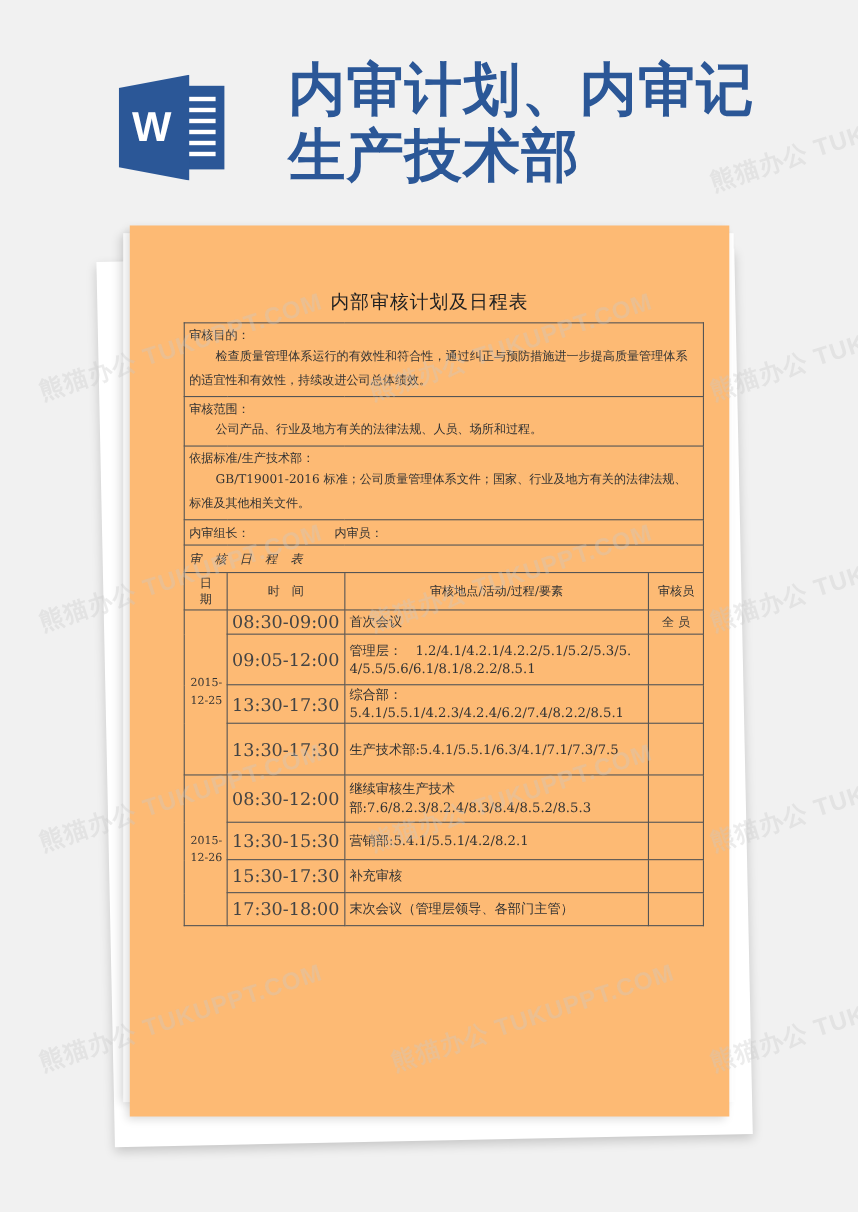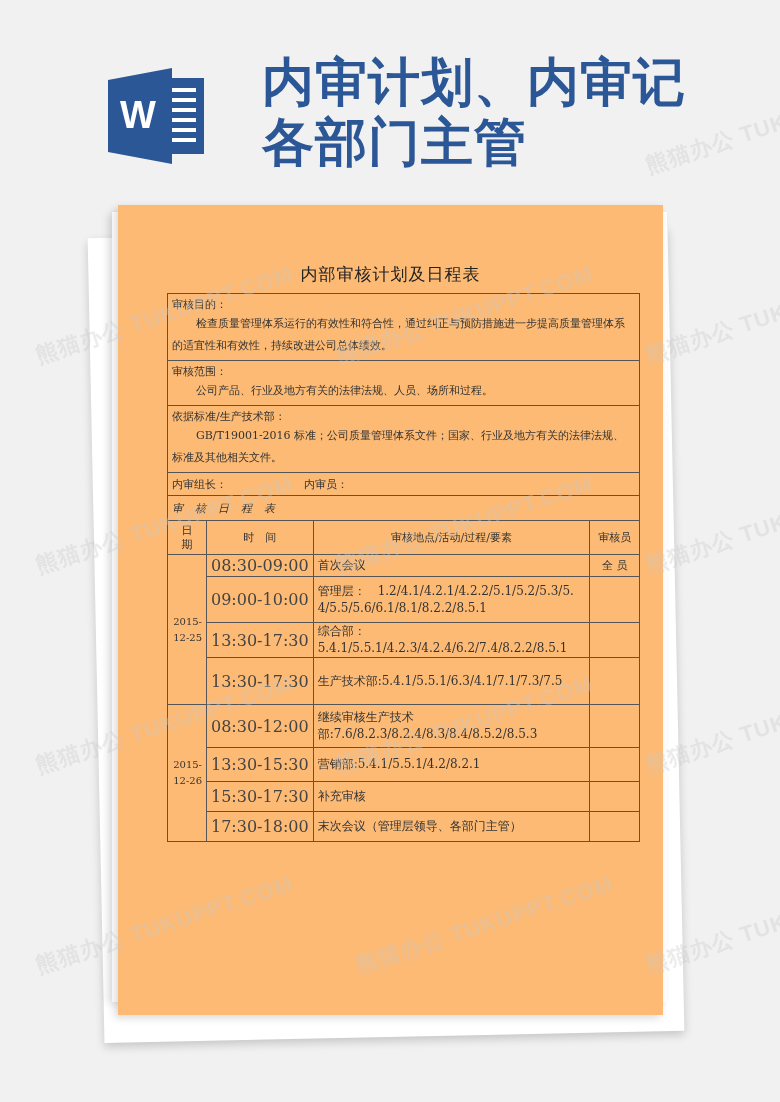--- a/index.html
+++ b/index.html
@@ -70,21 +70,21 @@
       <rect x="50" y="50" width="38" height="4"></rect>
       <rect x="50" y="60" width="38" height="4"></rect>
       <rect x="50" y="70" width="38" height="4"></rect>
     </g>
     <polygon points="0,12 64,0 64,96 0,84" fill="#2b5797"></polygon>
     <text x="30" y="60" text-anchor="middle" fill="#ffffff" font-family="Liberation Sans, sans-serif" font-weight="bold" font-size="38">W</text>
   </svg>
 </div>
 <div class="title-block">
   <div>内审计划、内审记</div>
-  <div>各部门主管</div>
+  <div>生产技术部</div>
 </div>
 
 <div class="sheet-back"></div>
 <div class="sheet-mid"></div>
 
 <div class="sheet-front">
   <div class="doc-title">内部审核计划及日程表</div>
 
   <table class="doc-table">
     <colgroup>
@@ -135,21 +135,21 @@
       <td class="col-head">审核员</td>
     </tr>
 
     <tr style="height:22px">
       <td rowspan="4" class="date"><span style="display:inline-block;width:30px;word-break:break-all">2015-12-25</span></td>
       <td class="time">08:30-09:00</td>
       <td class="activity">首次会议</td>
       <td class="center">全 员</td>
     </tr>
     <tr style="height:46px">
-      <td class="time">09:00-10:00</td>
+      <td class="time">09:05-12:00</td>
       <td class="activity" style="word-break:break-all">管理层：　1.2/4.1/4.2.1/4.2.2/5.1/5.2/5.3/5.4/5.5/5.6/6.1/8.1/8.2.2/8.5.1</td>
       <td class="center"></td>
     </tr>
     <tr style="height:34px">
       <td class="time">13:30-17:30</td>
       <td class="activity">综合部：5.4.1/5.5.1/4.2.3/4.2.4/6.2/7.4/8.2.2/8.5.1</td>
       <td class="center"></td>
     </tr>
     <tr style="height:47px">
       <td class="time">13:30-17:30</td>

